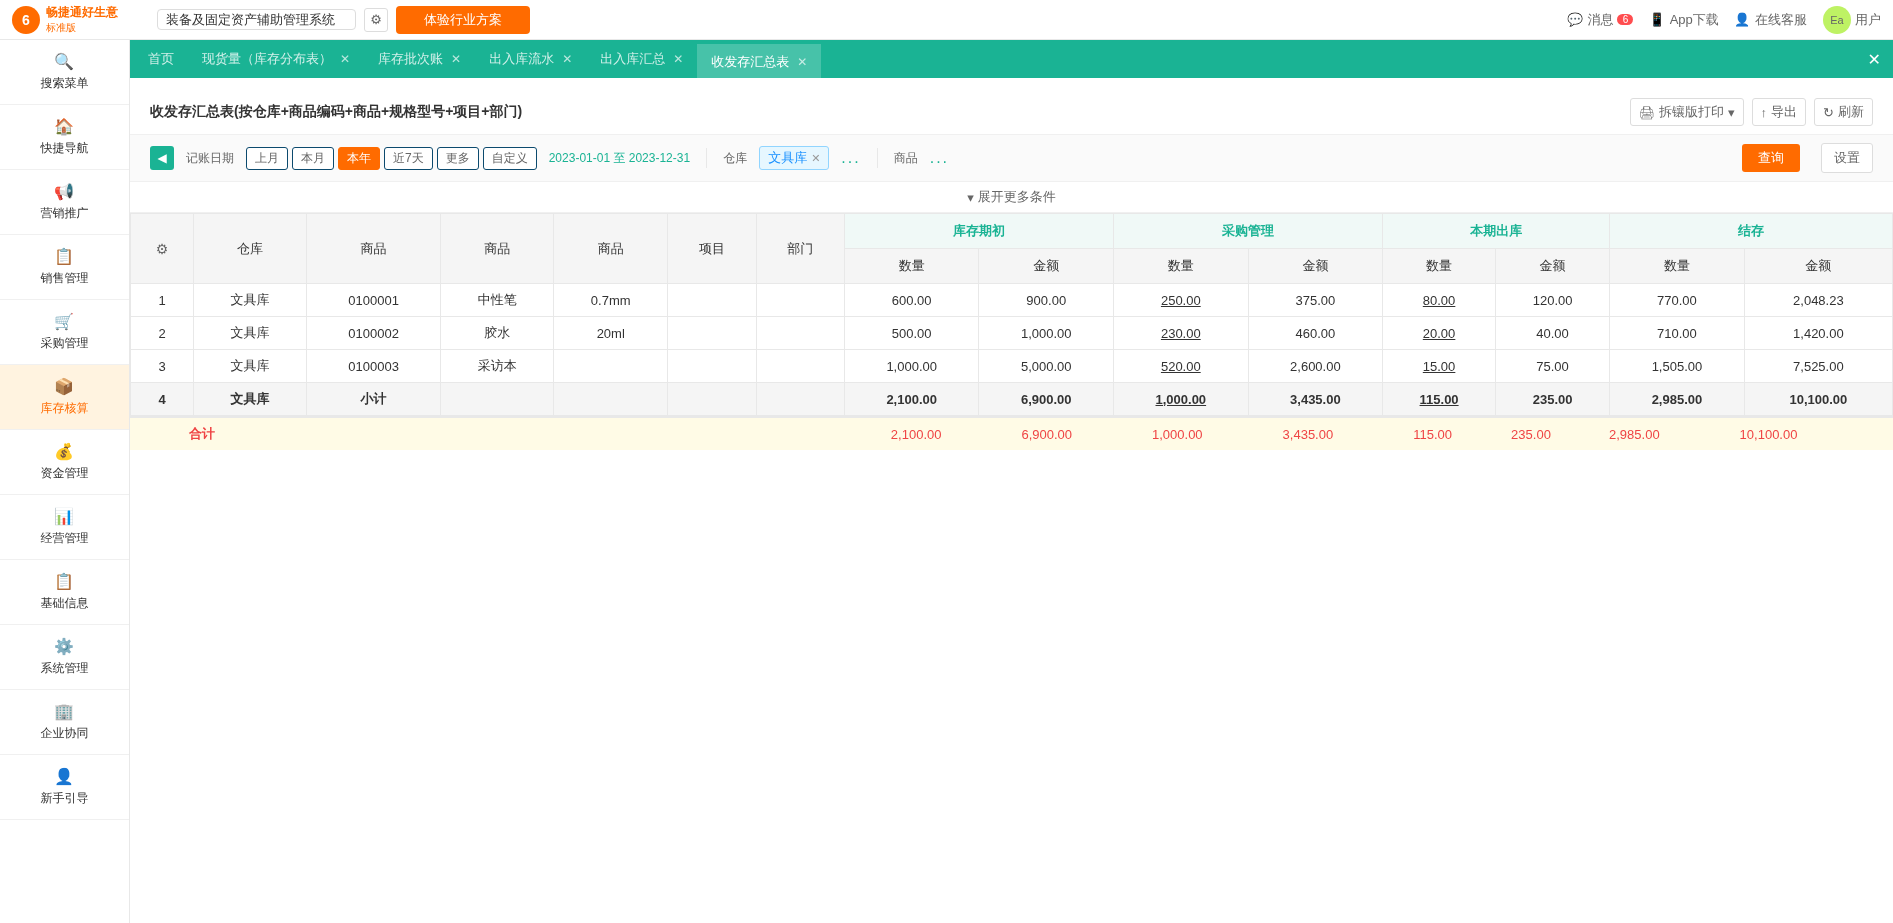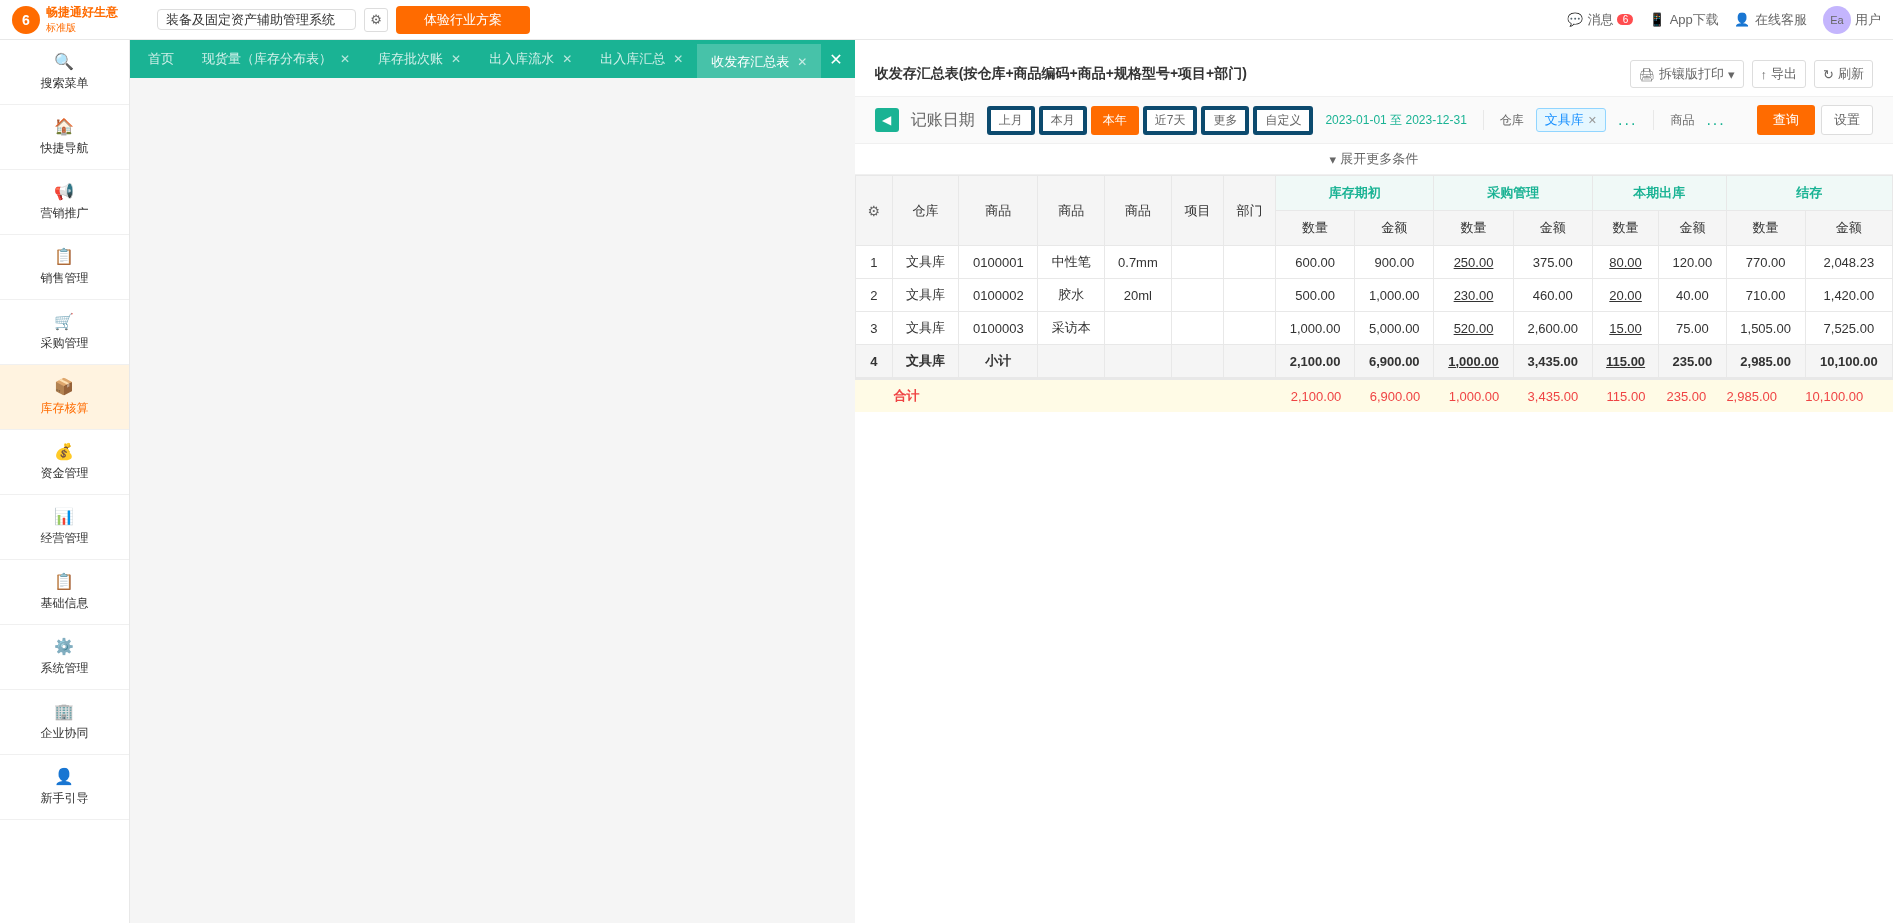--- a/index.html
+++ b/index.html
@@ -16,57 +16,57 @@
       justify-content: space-between;
     }
     .top-header-left { display: flex; align-items: center; gap: 8px; }
     .logo-area { display: flex; align-items: center; gap: 6px; }
     .logo-icon { width: 28px; height: 28px; background: #ff6b00; border-radius: 50%; display: flex; align-items: center; justify-content: center; color: white; font-weight: bold; font-size: 14px; }
     .system-select { border: 1px solid #ddd; border-radius: 4px; padding: 2px 20px 2px 8px; background: white; color: #333; cursor: pointer; appearance: none; font-size: 13px; }
     .experience-btn { background: #ff6b00; color: white; border: none; border-radius: 4px; padding: 5px 28px; cursor: pointer; font-size: 13px; }
     .top-header-right { display: flex; align-items: center; gap: 16px; color: #666; font-size: 13px; }
     .header-icon-item { display: flex; align-items: center; gap: 4px; cursor: pointer; color: #666; }
     .badge { background: #ff4d4f; color: white; border-radius: 10px; font-size: 10px; padding: 0 4px; min-width: 16px; text-align: center; }
-    .user-avatar { width: 28px; height: 28px; background: #c4b5fd; border-radius: 50%; display: flex; align-items: center; justify-content: center; font-size: 11px; color: #666; }
+    .user-avatar { width: 28px; height: 28px; background: #bef264; border-radius: 50%; display: flex; align-items: center; justify-content: center; font-size: 11px; color: #666; }
 
     
     .main-layout { display: flex; flex: 1; overflow: hidden; }
 
     
     .sidebar { width: 130px; background: #fff; border-right: 1px solid #e8e8e8; display: flex; flex-direction: column; overflow-y: auto; }
     .sidebar-item { display: flex; flex-direction: column; align-items: center; padding: 12px 8px; cursor: pointer; color: #333; border-bottom: 1px solid #f0f0f0; gap: 4px; transition: background 0.2s; }
     .sidebar-item.active { background: #fff3e0; color: #ff6b00; }
     .sidebar-item-icon { font-size: 16px; }
     .sidebar-item-label { font-size: 12px; }
 
     
-    .content-area { flex: 1; display: flex; flex-direction: row; overflow: hidden; background: #f5f5f5; }
+    .content-area { flex: 1; display: flex; flex-direction: column; overflow: hidden; background: #f5f5f5; }
 
     
     .tabs-bar { background: #1ab394; display: flex; align-items: center; padding: 0 4px; height: 38px; overflow: hidden; }
     .tab-item { display: flex; align-items: center; gap: 4px; padding: 0 14px; height: 38px; color: rgba(255,255,255,0.8); cursor: pointer; font-size: 13px; white-space: nowrap; }
     .tab-item.active { background: rgba(255,255,255,0.2); color: white; border-bottom: 2px solid #e5e5e5; margin-top: 8px; }
     .tab-close { font-size: 12px; color: rgba(255,255,255,0.7); margin-left: 4px; line-height: 1; }
     .tabs-close-all { margin-left: auto; color: white; padding: 4px 8px; cursor: pointer; font-size: 16px; }
 
     
     .page-content { flex: 1; background: white; margin: 0; overflow: auto; display: flex; flex-direction: column; }
 
     
     .page-header { padding: 20px 20px 8px; border-bottom: 1px solid #f0f0f0; display: flex; align-items: center; justify-content: space-between; }
     .page-title { font-size: 14px; font-weight: bold; color: #333; }
     .page-header-actions { display: flex; align-items: center; gap: 8px; }
     .header-action-btn { display: flex; align-items: center; gap: 4px; color: #666; cursor: pointer; font-size: 12px; padding: 4px 8px; border: 1px solid #ddd; border-radius: 3px; background: white; }
 
     
     .filter-area { padding: 8px 20px; background: #fafafa; border-bottom: 1px solid #f0f0f0; display: flex; align-items: center; gap: 12px; flex-wrap: wrap; }
     .filter-toggle { width: 24px; height: 24px; background: #1ab394; color: white; border: none; cursor: pointer; border-radius: 3px; display: flex; align-items: center; justify-content: center; font-size: 12px; }
-    .filter-label { color: #666; font-size: 16px; white-space: nowrap; }
+    .filter-label { color: #666; font-size: 12px; white-space: nowrap; }
     .date-filter-btns { display: flex; align-items: center; gap: 4px; }
-    .date-btn { padding: 2px 8px; border: 4px solid #0c4a6e; border-radius: 3px; cursor: pointer; font-size: 12px; background: white; color: #666; }
+    .date-btn { padding: 2px 8px; border: 1px solid #0c4a6e; border-radius: 3px; cursor: pointer; font-size: 12px; background: white; color: #666; }
     .date-btn.active { background: #ff6b00; color: white; border-color: #ff6b00; }
     .date-range-text { color: #1ab394; font-size: 12px; }
     .filter-divider { width: 1px; height: 20px; background: #e8e8e8; margin: 0 4px; }
     .warehouse-label { color: #666; font-size: 12px; }
     .warehouse-tag { display: flex; align-items: center; gap: 4px; background: #e6f7ff; border: 1px solid #91d5ff; border-radius: 3px; padding: 2px 8px; color: #1890ff; font-size: 12px; }
     .tag-close { cursor: pointer; color: #999; font-size: 11px; }
     .more-dots { color: #1ab394; cursor: pointer; font-size: 16px; letter-spacing: 2px; }
     .goods-label { color: #666; font-size: 12px; }
     .query-btn { background: #ff6b00; color: white; border: none; border-radius: 3px; padding: 5px 16px; cursor: pointer; font-size: 13px; }
     .set-btn { background: white; color: #666; border: 1px solid #ddd; border-radius: 3px; padding: 5px 12px; cursor: pointer; font-size: 13px; }
@@ -247,21 +247,21 @@
         <div class="filter-divider"></div>
         <span class="warehouse-label">仓库</span>
         <div class="warehouse-tag">
           <span>文具库</span>
           <span class="tag-close">✕</span>
         </div>
         <span class="more-dots">...</span>
         <div class="filter-divider"></div>
         <span class="goods-label">商品</span>
         <span class="more-dots">...</span>
-        <div style="margin-left:auto;display:flex;gap:6px;">
+        <div style="margin-left:auto;display:flex;gap:21px;align-items:center;">
           <button class="query-btn">查询</button>
           <button class="set-btn">设置</button>
         </div>
       </div>
 
       <div class="expand-row">
         <span>▾</span>
         <span>展开更多条件</span>
       </div>
 

